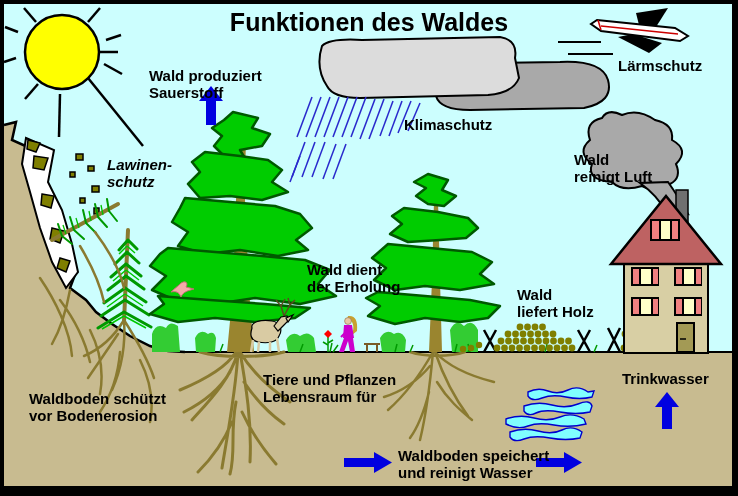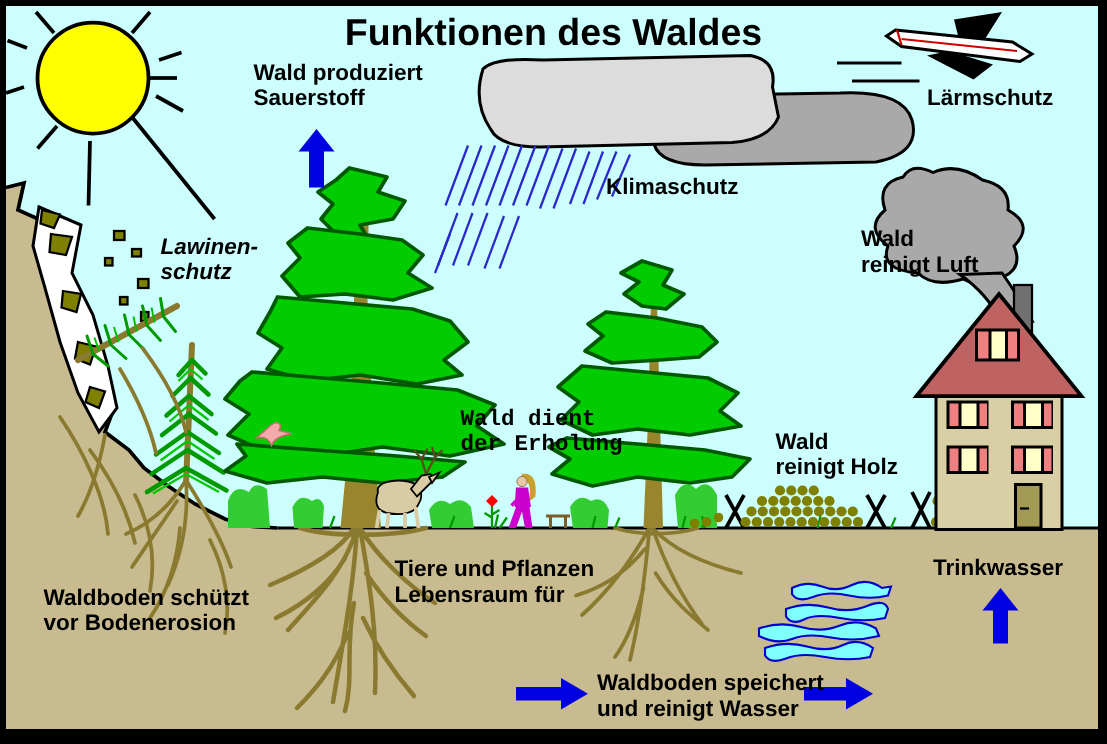--- a/index.html
+++ b/index.html
@@ -337,21 +337,21 @@
     <polygon points="374,452 374,473 392,462.5"></polygon>
   </g>
   <g class="f-arrow">
     <rect x="536" y="458" width="29" height="9"></rect>
     <polygon points="564,452 564,473 582,462.5"></polygon>
   </g>
 </svg>
 
 <div class="title">Funktionen des Waldes</div>
 
-<div class="lbl" style="left:149px;top:40px;margin-left:20px;">
+<div class="lbl" style="left:149px;top:67px;">
   <span>Wald produziert</span>
   <span>Sauerstoff</span>
 </div>
 
 <div class="lbl" style="left:107px;top:156px;font-style:italic;">
   <span>Lawinen-</span>
   <span>schutz</span>
 </div>
 
 <div class="lbl" style="left:404px;top:116px;">
@@ -360,28 +360,28 @@
 
 <div class="lbl" style="left:618px;top:57px;">
   <span>Lärmschutz</span>
 </div>
 
 <div class="lbl" style="left:574px;top:151px;">
   <span>Wald</span>
   <span>reinigt Luft</span>
 </div>
 
-<div class="lbl" style="left:307px;top:271px;font-family:Liberation Mono, monospace;">
+<div class="lbl" style="left:307px;top:261px;">
   <span>Wald dient</span>
   <span>der Erholung</span>
 </div>
 
 <div class="lbl" style="left:517px;top:286px;">
   <span>Wald</span>
-  <span>reinigt Holz</span>
+  <span>liefert Holz</span>
 </div>
 
 <div class="lbl" style="left:29px;top:390px;">
   <span>Waldboden schützt</span>
   <span>vor Bodenerosion</span>
 </div>
 
 <div class="lbl" style="left:263px;top:371px;">
   <span>Tiere und Pflanzen</span>
   <span>Lebensraum für</span>

